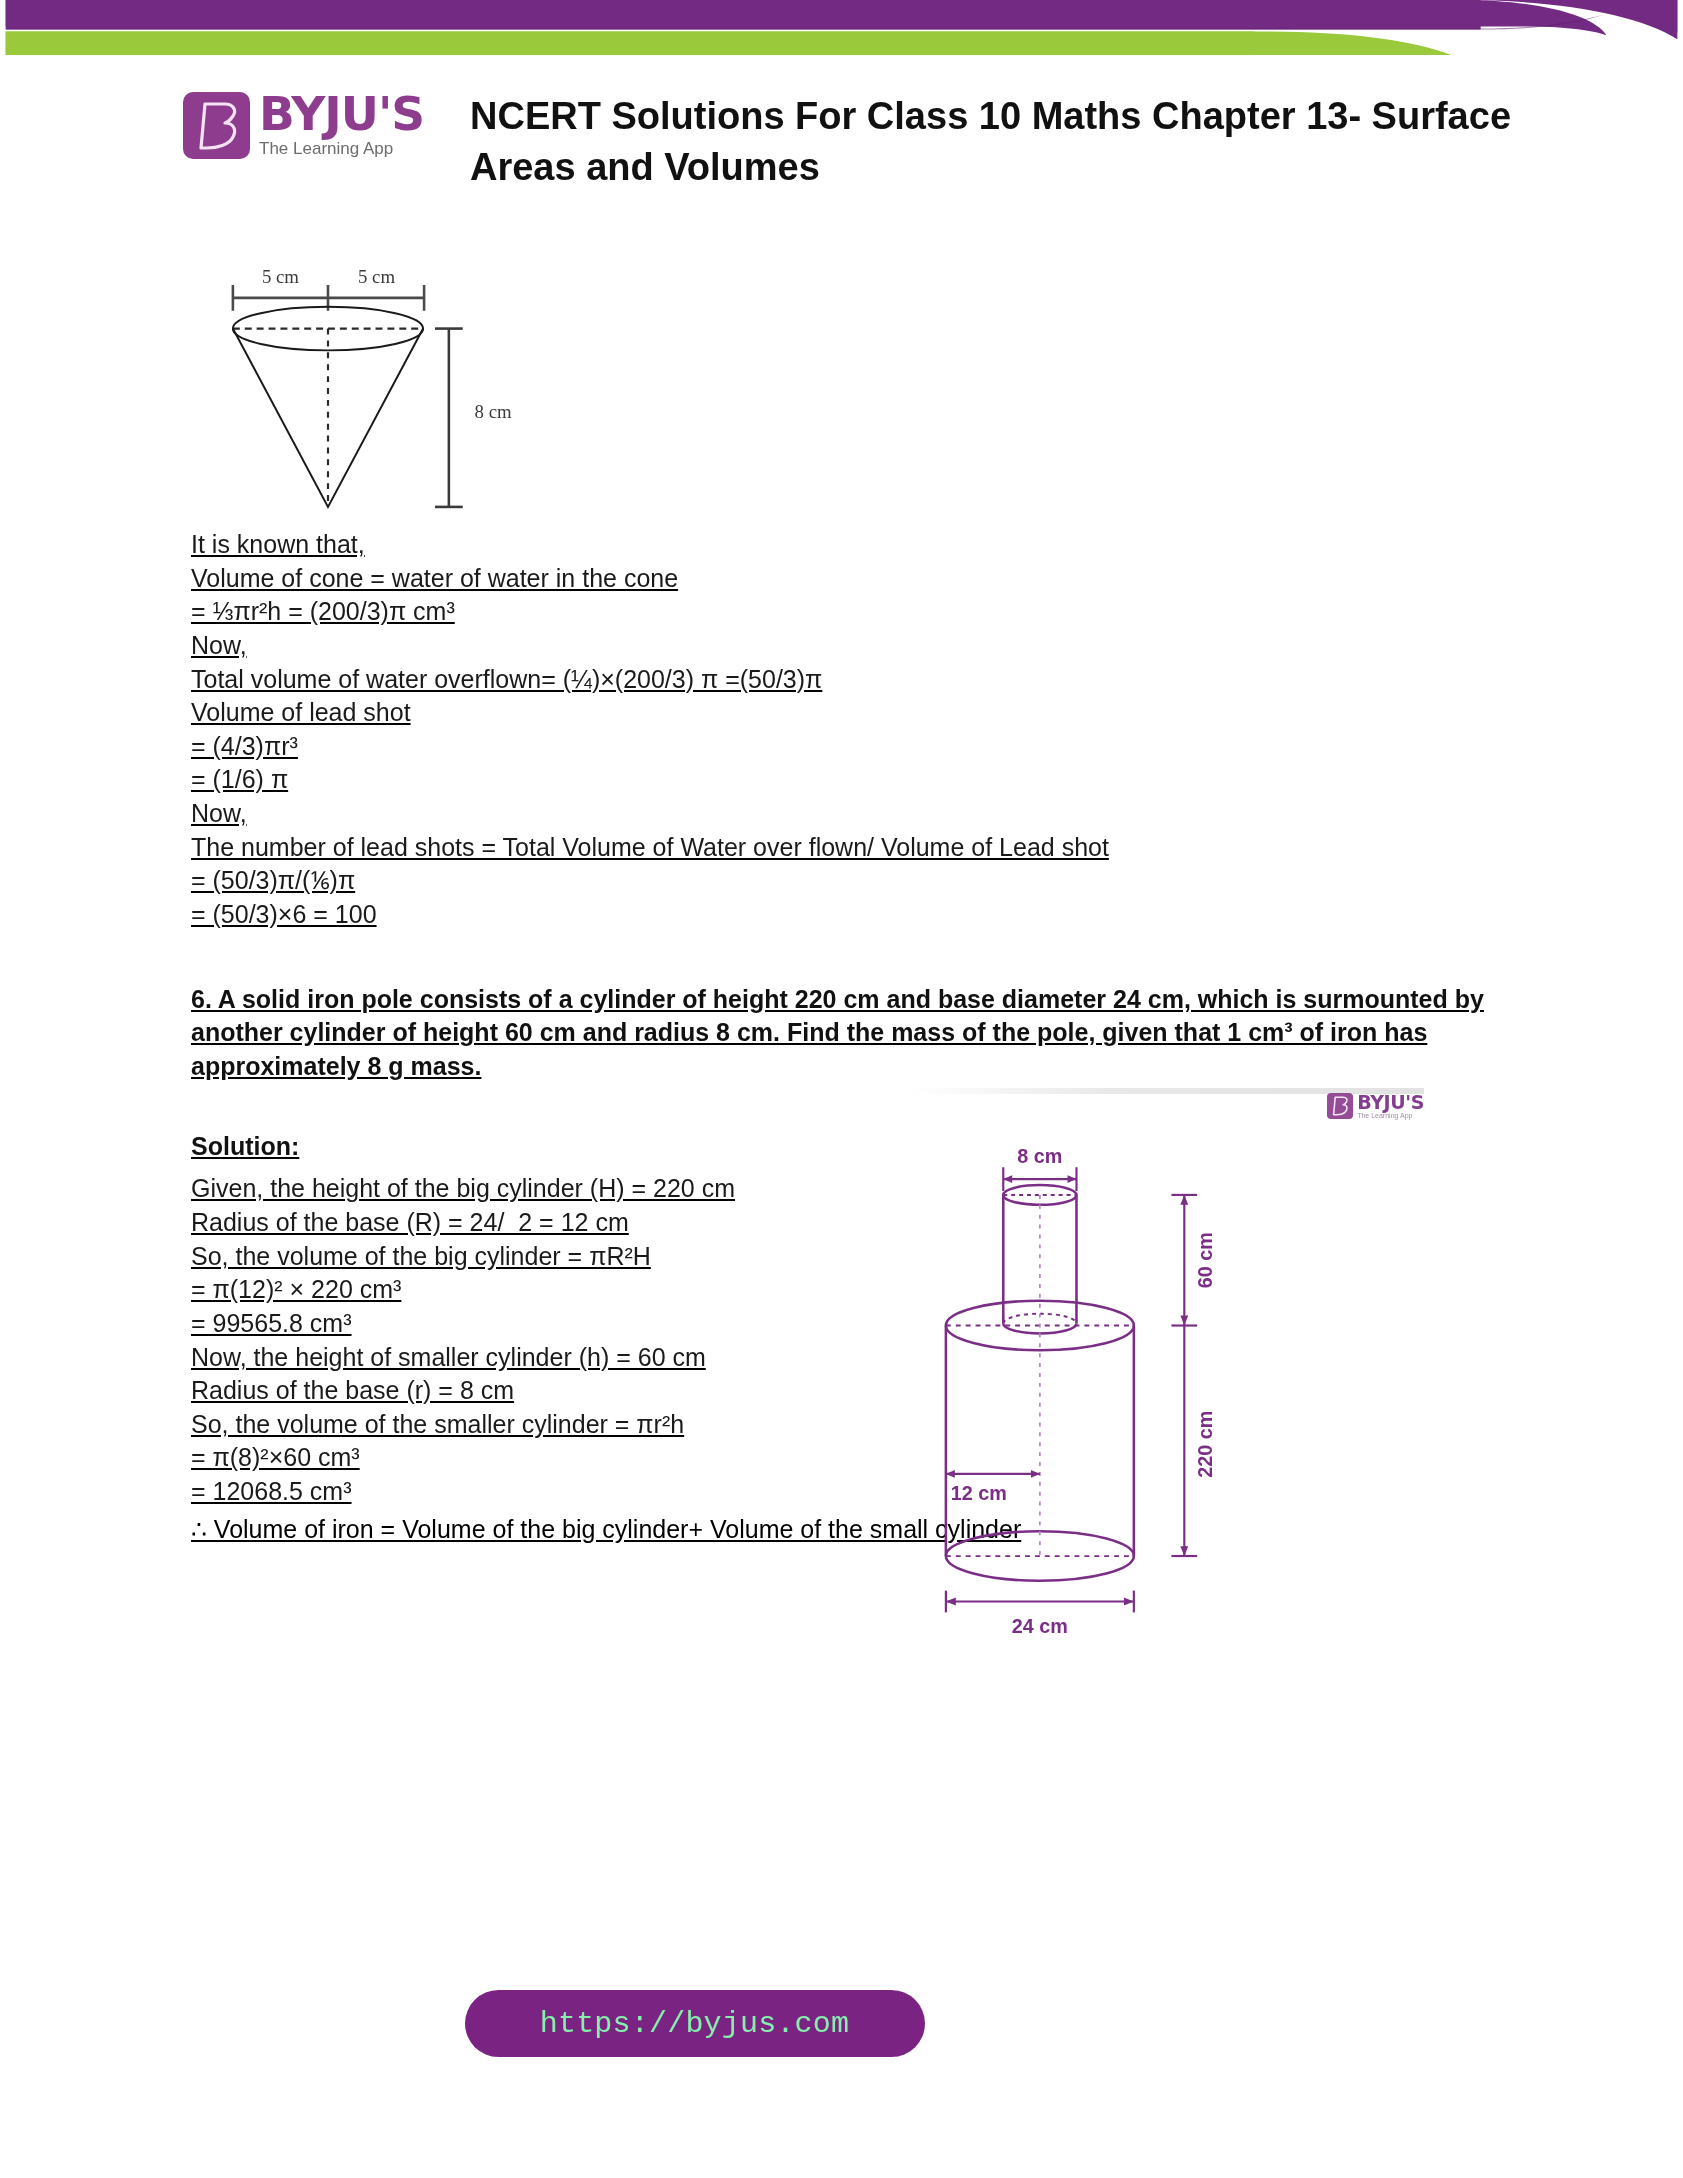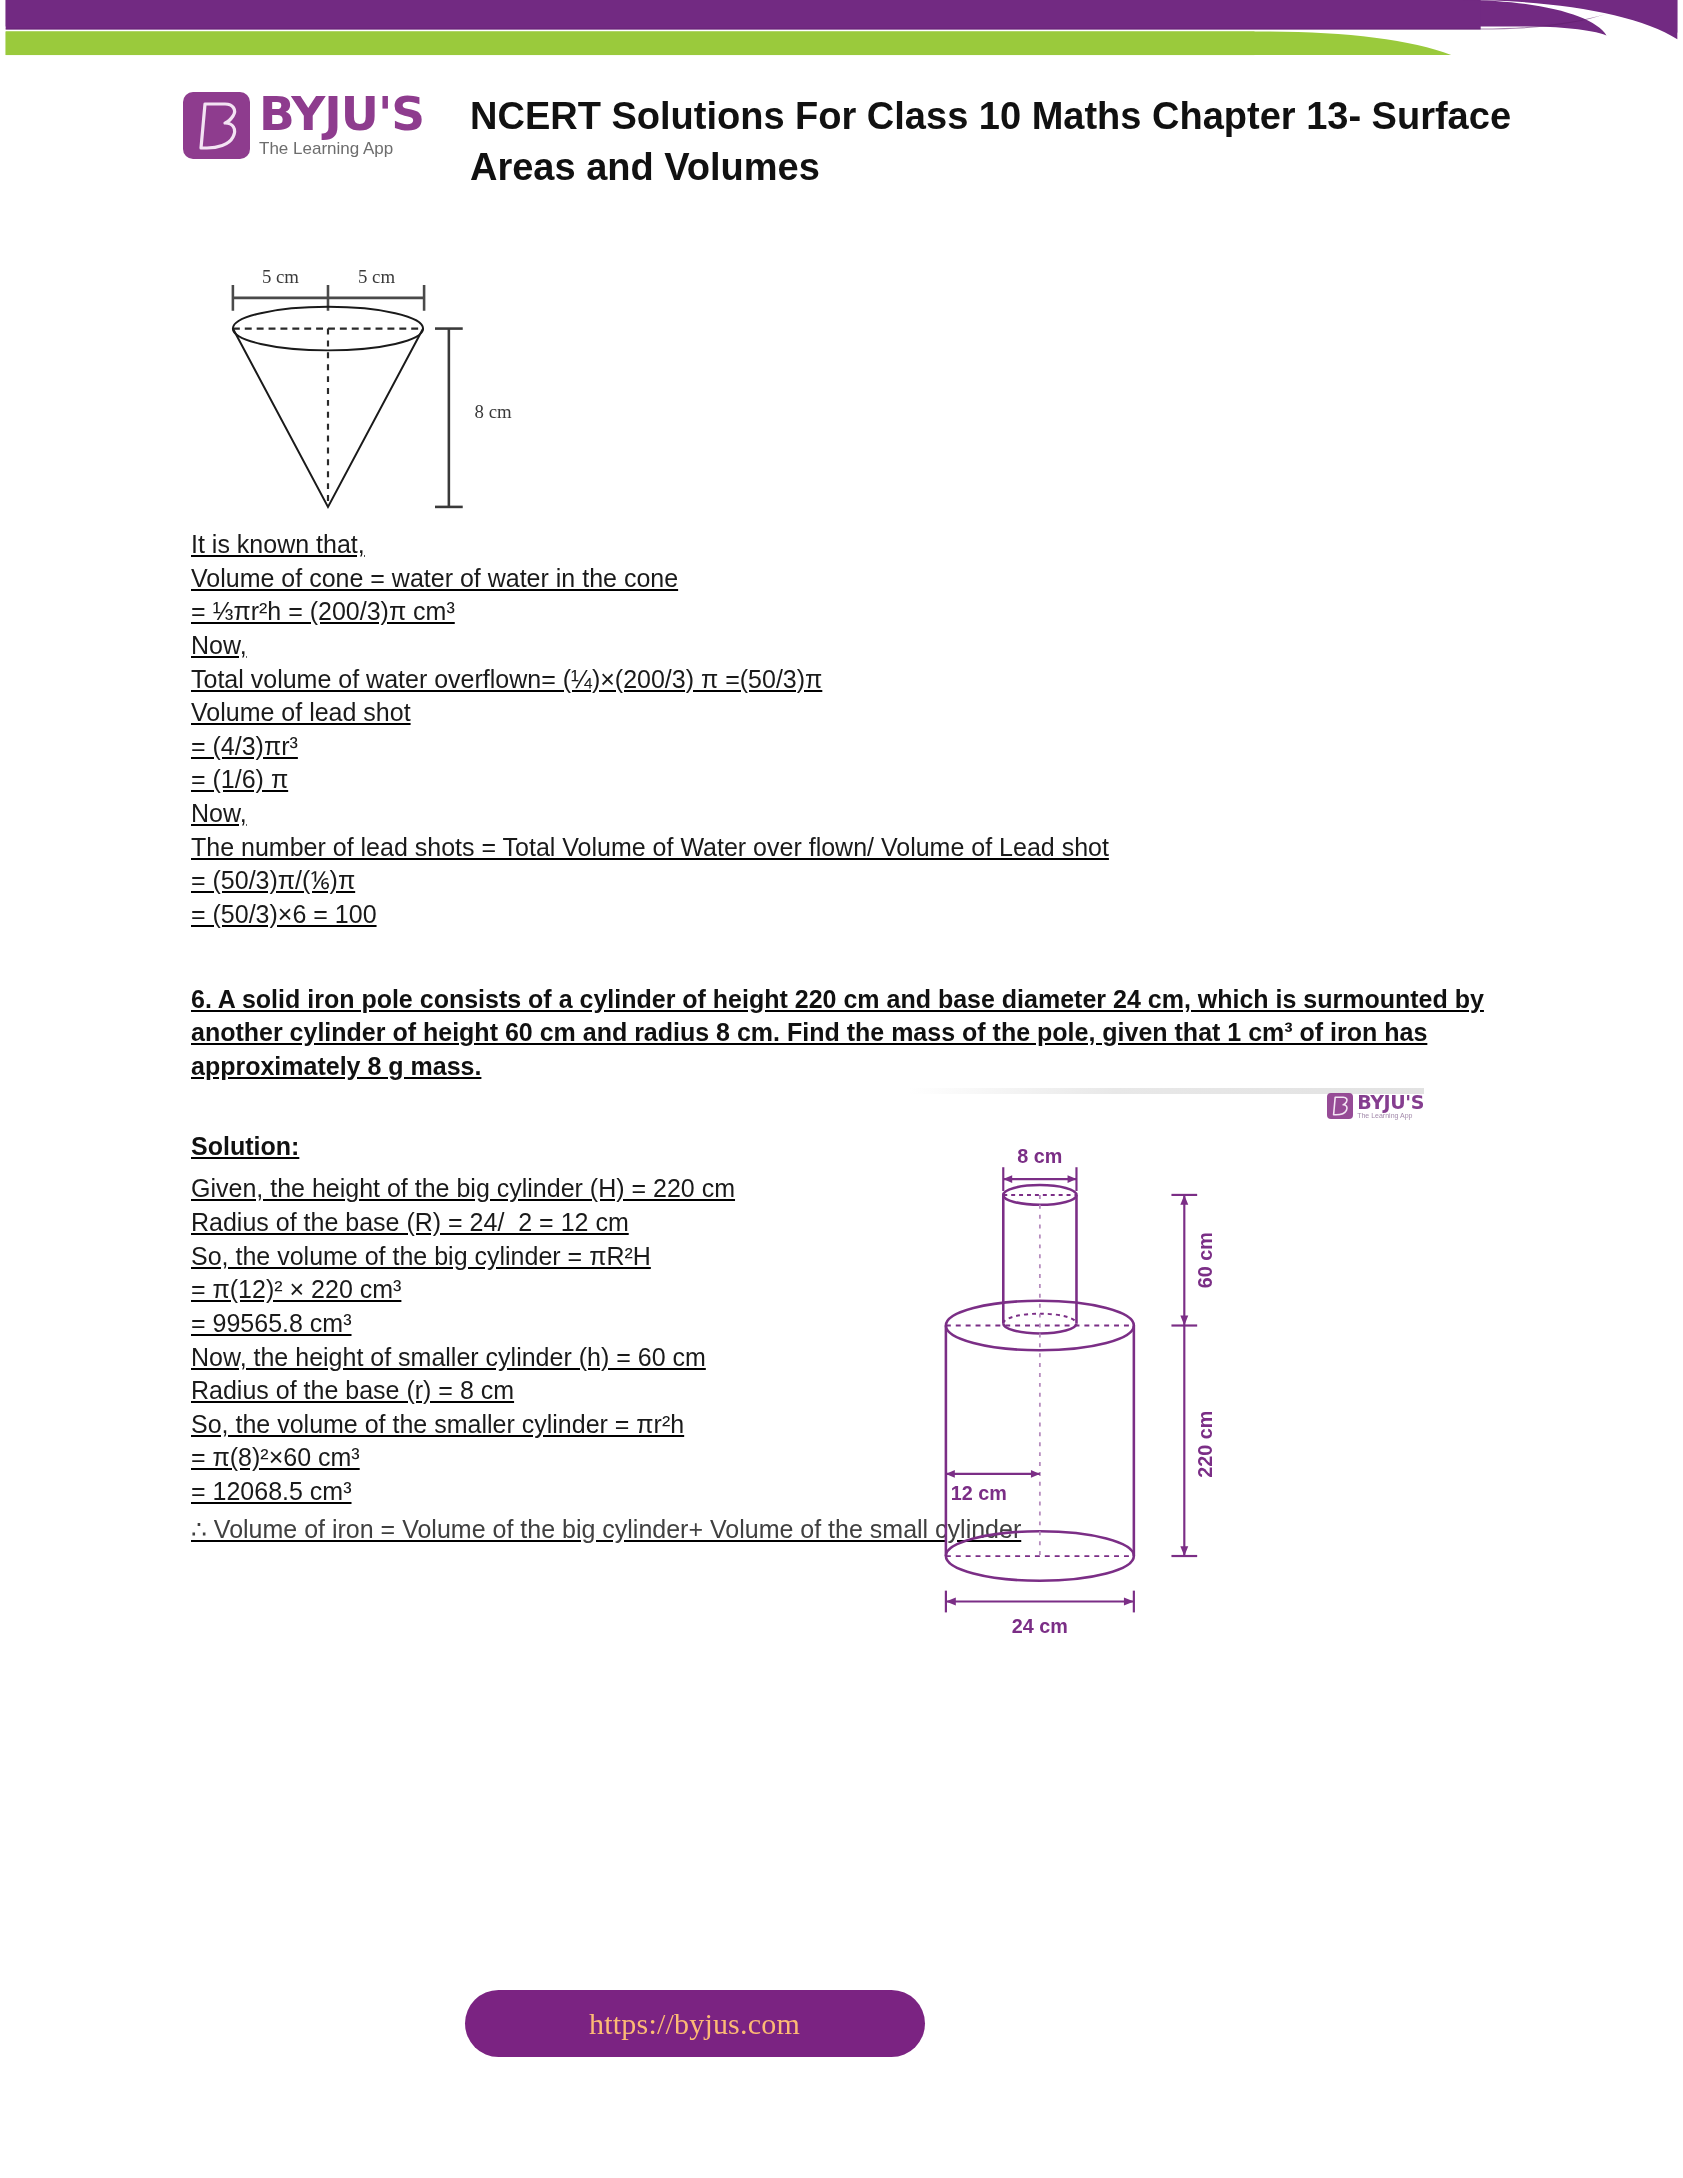--- a/index.html
+++ b/index.html
@@ -151,40 +151,40 @@
   }
   .wm-mark svg { position: absolute; top: 3px; left: 4px; }
   .wm-txt { display: flex; flex-direction: column; }
   .wm-byjus {
     font-size: 19px; font-weight: bold; color: #7B2E86;
     line-height: .95; letter-spacing: -0.4px;
     font-family: "DejaVu Sans", sans-serif;
   }
   .wm-tag { font-size: 7px; color: #9a7fa3; line-height: 1; margin-top: 1px; }
 
-  .final-line { font-size: 25px; color: #404040; line-height: 1.345; margin-top: 4px; }
+  .final-line { font-size: 25px; color: #000000; line-height: 1.345; margin-top: 4px; }
 
   
   .footer-pill {
     position: absolute;
     left: 50%;
     transform: translateX(-50%);
     top: 1990px;
     width: 460px;
     height: 67px;
     background: #7B2382;
     border-radius: 34px;
     display: flex;
     align-items: center;
     justify-content: center;
   }
   .footer-pill span {
-    color: #fdba74;
+    color: #86efac;
     font-size: 30px;
-    font-family: Liberation Serif, serif;
+    font-family: Liberation Mono, monospace;
     letter-spacing: 0.2px;
   }
 </style>
 </head>
 <body>
 
 <div class="page">
 
   <div class="banner">
     <svg width="1683" height="59" viewBox="0 0 1700 60">

